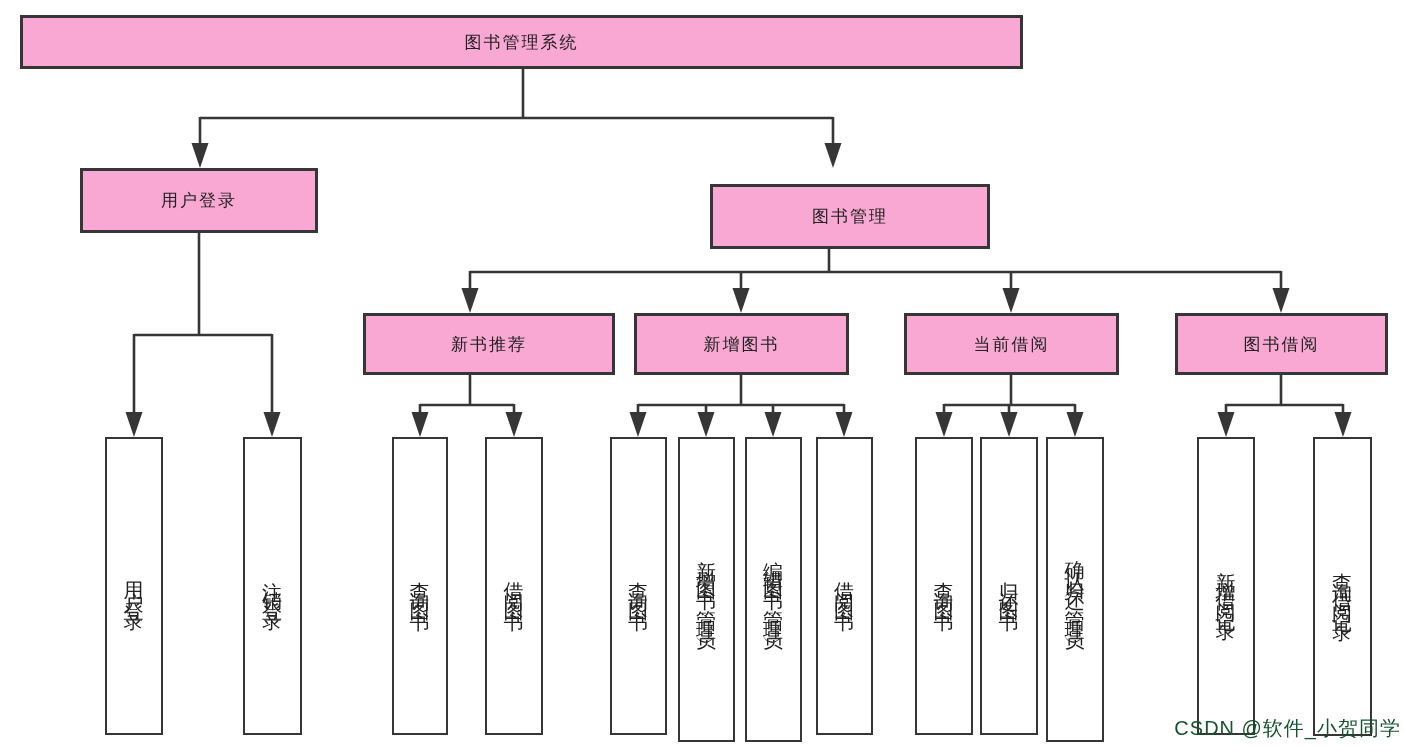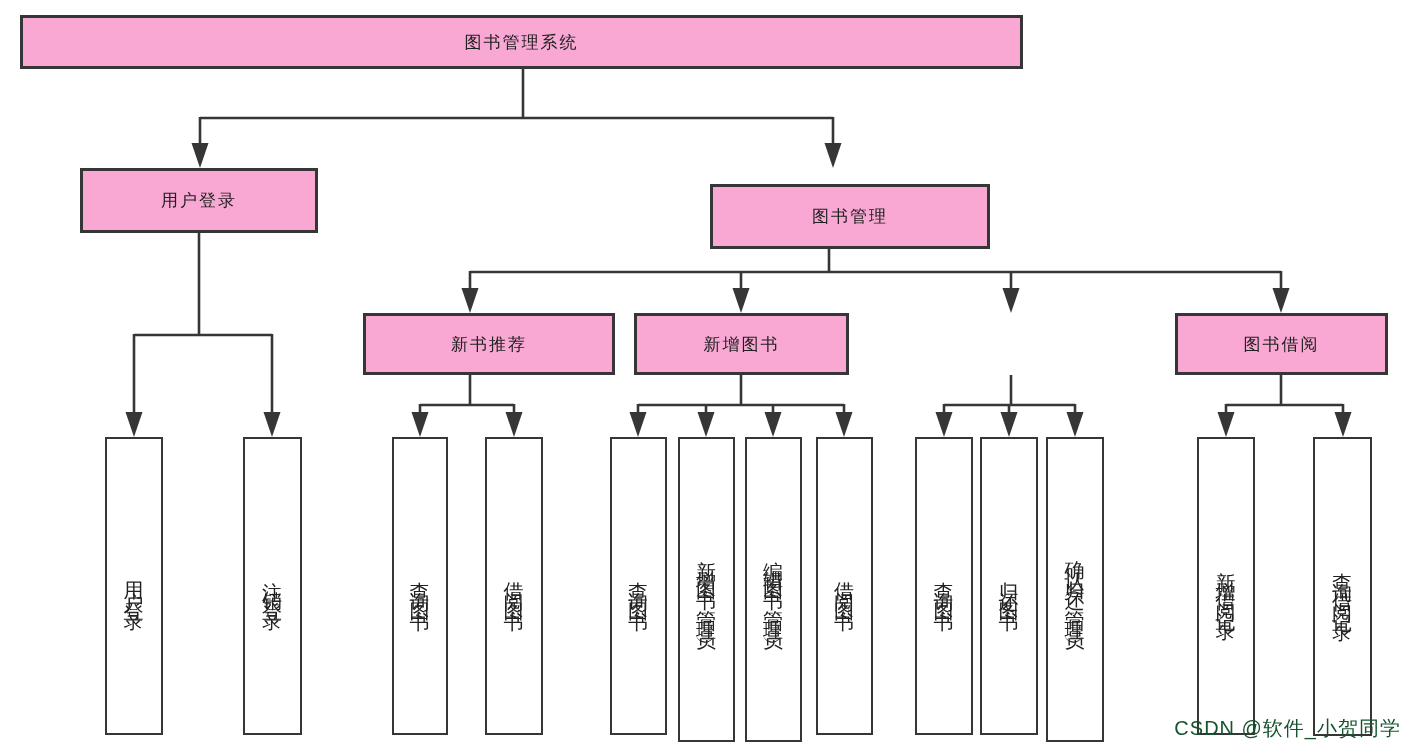--- a/index.html
+++ b/index.html
@@ -118,20 +118,23 @@
   <div class="node" style="left:710px; top:184px; width:280px; height:65px;">
     <span>图书管理</span>
   </div>
 
   <div class="node" style="left:363px; top:313px; width:252px; height:62px;">
     <span>新书推荐</span>
   </div>
   <div class="node" style="left:634px; top:313px; width:215px; height:62px;">
     <span>新增图书</span>
   </div>
+  <div class="node" style="left:904px; top:313px; width:215px; height:62px;">
+    <span>当前借阅</span>
+  </div>
   <div class="node" style="left:1175px; top:313px; width:213px; height:62px;">
     <span>图书借阅</span>
   </div>
 
   <div class="vnode" style="left:105px; top:437px; width:58px; height:298px;">
     <span class="vtext">用户登录</span>
   </div>
   <div class="vnode" style="left:243px; top:437px; width:59px; height:298px;">
     <span class="vtext">注销登录</span>
   </div>

